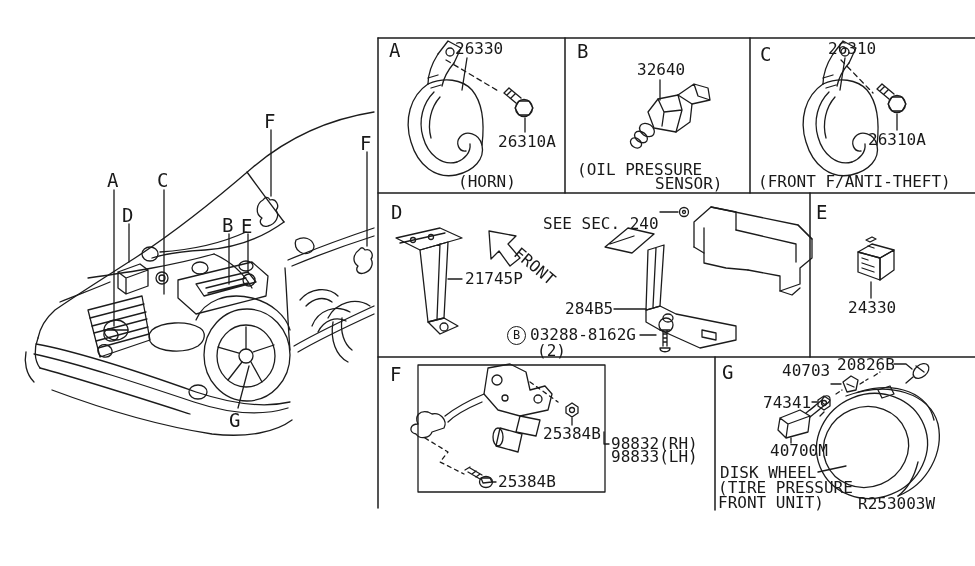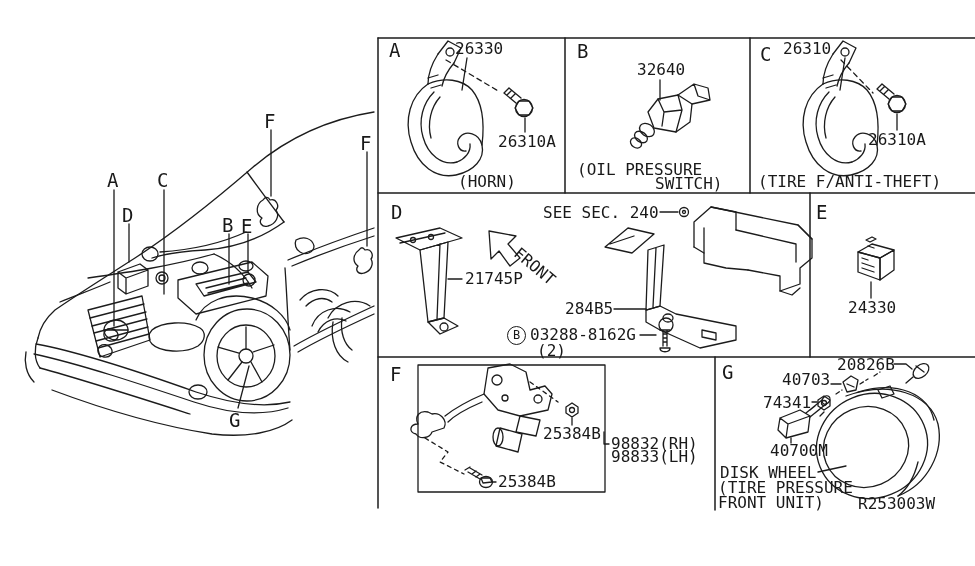--- a/index.html
+++ b/index.html
@@ -235,43 +235,43 @@
   <div class="t letter" style="left:816px;top:203px">E</div>
   <div class="t letter" style="left:390px;top:365px">F</div>
   <div class="t letter" style="left:722px;top:363px">G</div>
 
   <div class="t" style="left:455px;top:41px">26330</div>
   <div class="t" style="left:498px;top:134px">26310A</div>
   <div class="t" style="left:458px;top:174px">(HORN)</div>
 
   <div class="t" style="left:637px;top:62px">32640</div>
   <div class="t" style="left:577px;top:162px">(OIL PRESSURE</div>
-  <div class="t" style="left:655px;top:176px">SWITCH)</div>
-
-  <div class="t" style="left:783px;top:41px">26310</div>
+  <div class="t" style="left:655px;top:176px">SENSOR)</div>
+
+  <div class="t" style="left:828px;top:41px">26310</div>
   <div class="t" style="left:868px;top:132px">26310A</div>
-  <div class="t" style="left:758px;top:174px">(TIRE F/ANTI-THEFT)</div>
-
-  <div class="t" style="left:543px;top:205px">SEE SEC. 240</div>
+  <div class="t" style="left:758px;top:174px">(FRONT F/ANTI-THEFT)</div>
+
+  <div class="t" style="left:543px;top:216px">SEE SEC. 240</div>
   <div class="t rot" style="left:521px;top:245px">FRONT</div>
   <div class="t" style="left:465px;top:271px">21745P</div>
   <div class="t" style="left:565px;top:301px">284B5</div>
   <div class="circB" style="left:507px;top:326px">B</div>
   <div class="t" style="left:530px;top:327px">03288-8162G</div>
   <div class="t" style="left:537px;top:343px">(2)</div>
 
   <div class="t" style="left:848px;top:300px">24330</div>
 
   <div class="t" style="left:543px;top:426px">25384B</div>
   <div class="t" style="left:611px;top:436px">98832(RH)</div>
   <div class="t" style="left:611px;top:449px">98833(LH)</div>
   <div class="t" style="left:498px;top:474px">25384B</div>
 
   <div class="t" style="left:837px;top:357px">20826B</div>
-  <div class="t" style="left:782px;top:372px">40703</div>
+  <div class="t" style="left:782px;top:363px">40703</div>
   <div class="t" style="left:763px;top:395px">74341</div>
   <div class="t" style="left:770px;top:443px">40700M</div>
   <div class="t" style="left:720px;top:465px">DISK WHEEL</div>
   <div class="t" style="left:718px;top:480px">(TIRE PRESSURE</div>
   <div class="t" style="left:718px;top:495px">FRONT UNIT)</div>
   <div class="t" style="left:858px;top:496px">R253003W</div>
 
   <div class="t letter" style="left:107px;top:171px">A</div>
   <div class="t letter" style="left:122px;top:206px">D</div>
   <div class="t letter" style="left:157px;top:171px">C</div>

